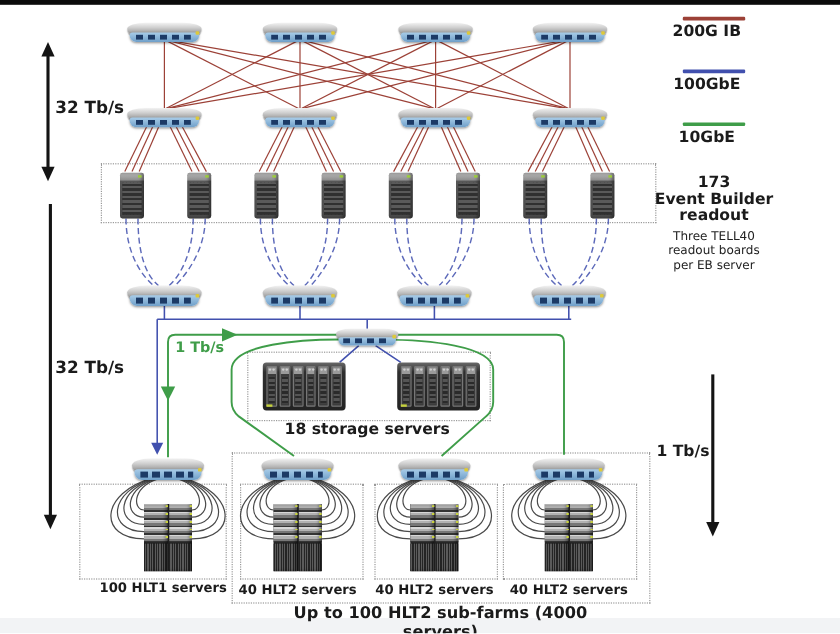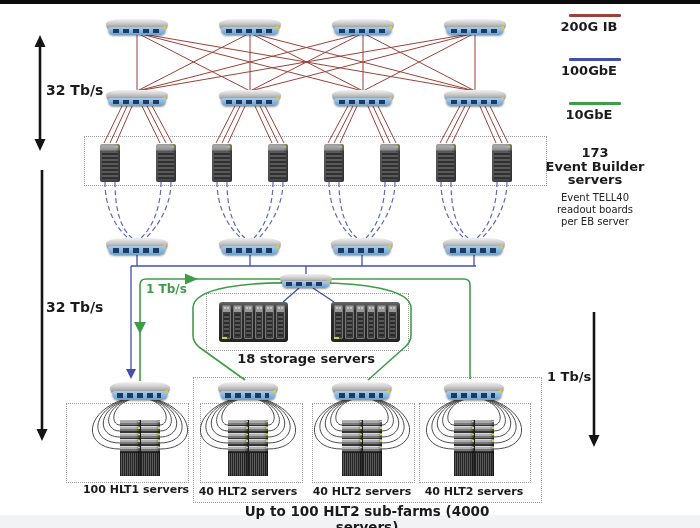--- a/index.html
+++ b/index.html
@@ -365,24 +365,24 @@
   <div class="legend">
     <div class="lg-line lg-ib"></div>
     <div class="lg-t">200G IB</div>
     <div class="lg-line lg-e100"></div>
     <div class="lg-t">100GbE</div>
     <div class="lg-line lg-e10"></div>
     <div class="lg-t">10GbE</div>
     <div class="ebnote-b">
       <div>173</div>
       <div>Event Builder</div>
-      <div>servers</div>
+      <div>readout</div>
     </div>
     <div class="ebnote-s">
-      <div>Event TELL40</div>
+      <div>Three TELL40</div>
       <div>readout boards</div>
       <div>per EB server</div>
     </div>
   </div>
 
   <div class="lbl" style="left:46px;top:82px;font-size:14px;">32 Tb/s</div>
   <div class="lbl" style="left:46px;top:299px;font-size:14px;">32 Tb/s</div>
   <div class="lbl" style="left:146px;top:282px;font-size:12px;color:var(--eth10);">1 Tb/s</div>
   <div class="lbl" style="left:547px;top:369px;font-size:13px;">1 Tb/s</div>
   <div class="lbl ctr" style="left:221px;top:351px;width:170px;font-size:13px;">18 storage servers</div>

